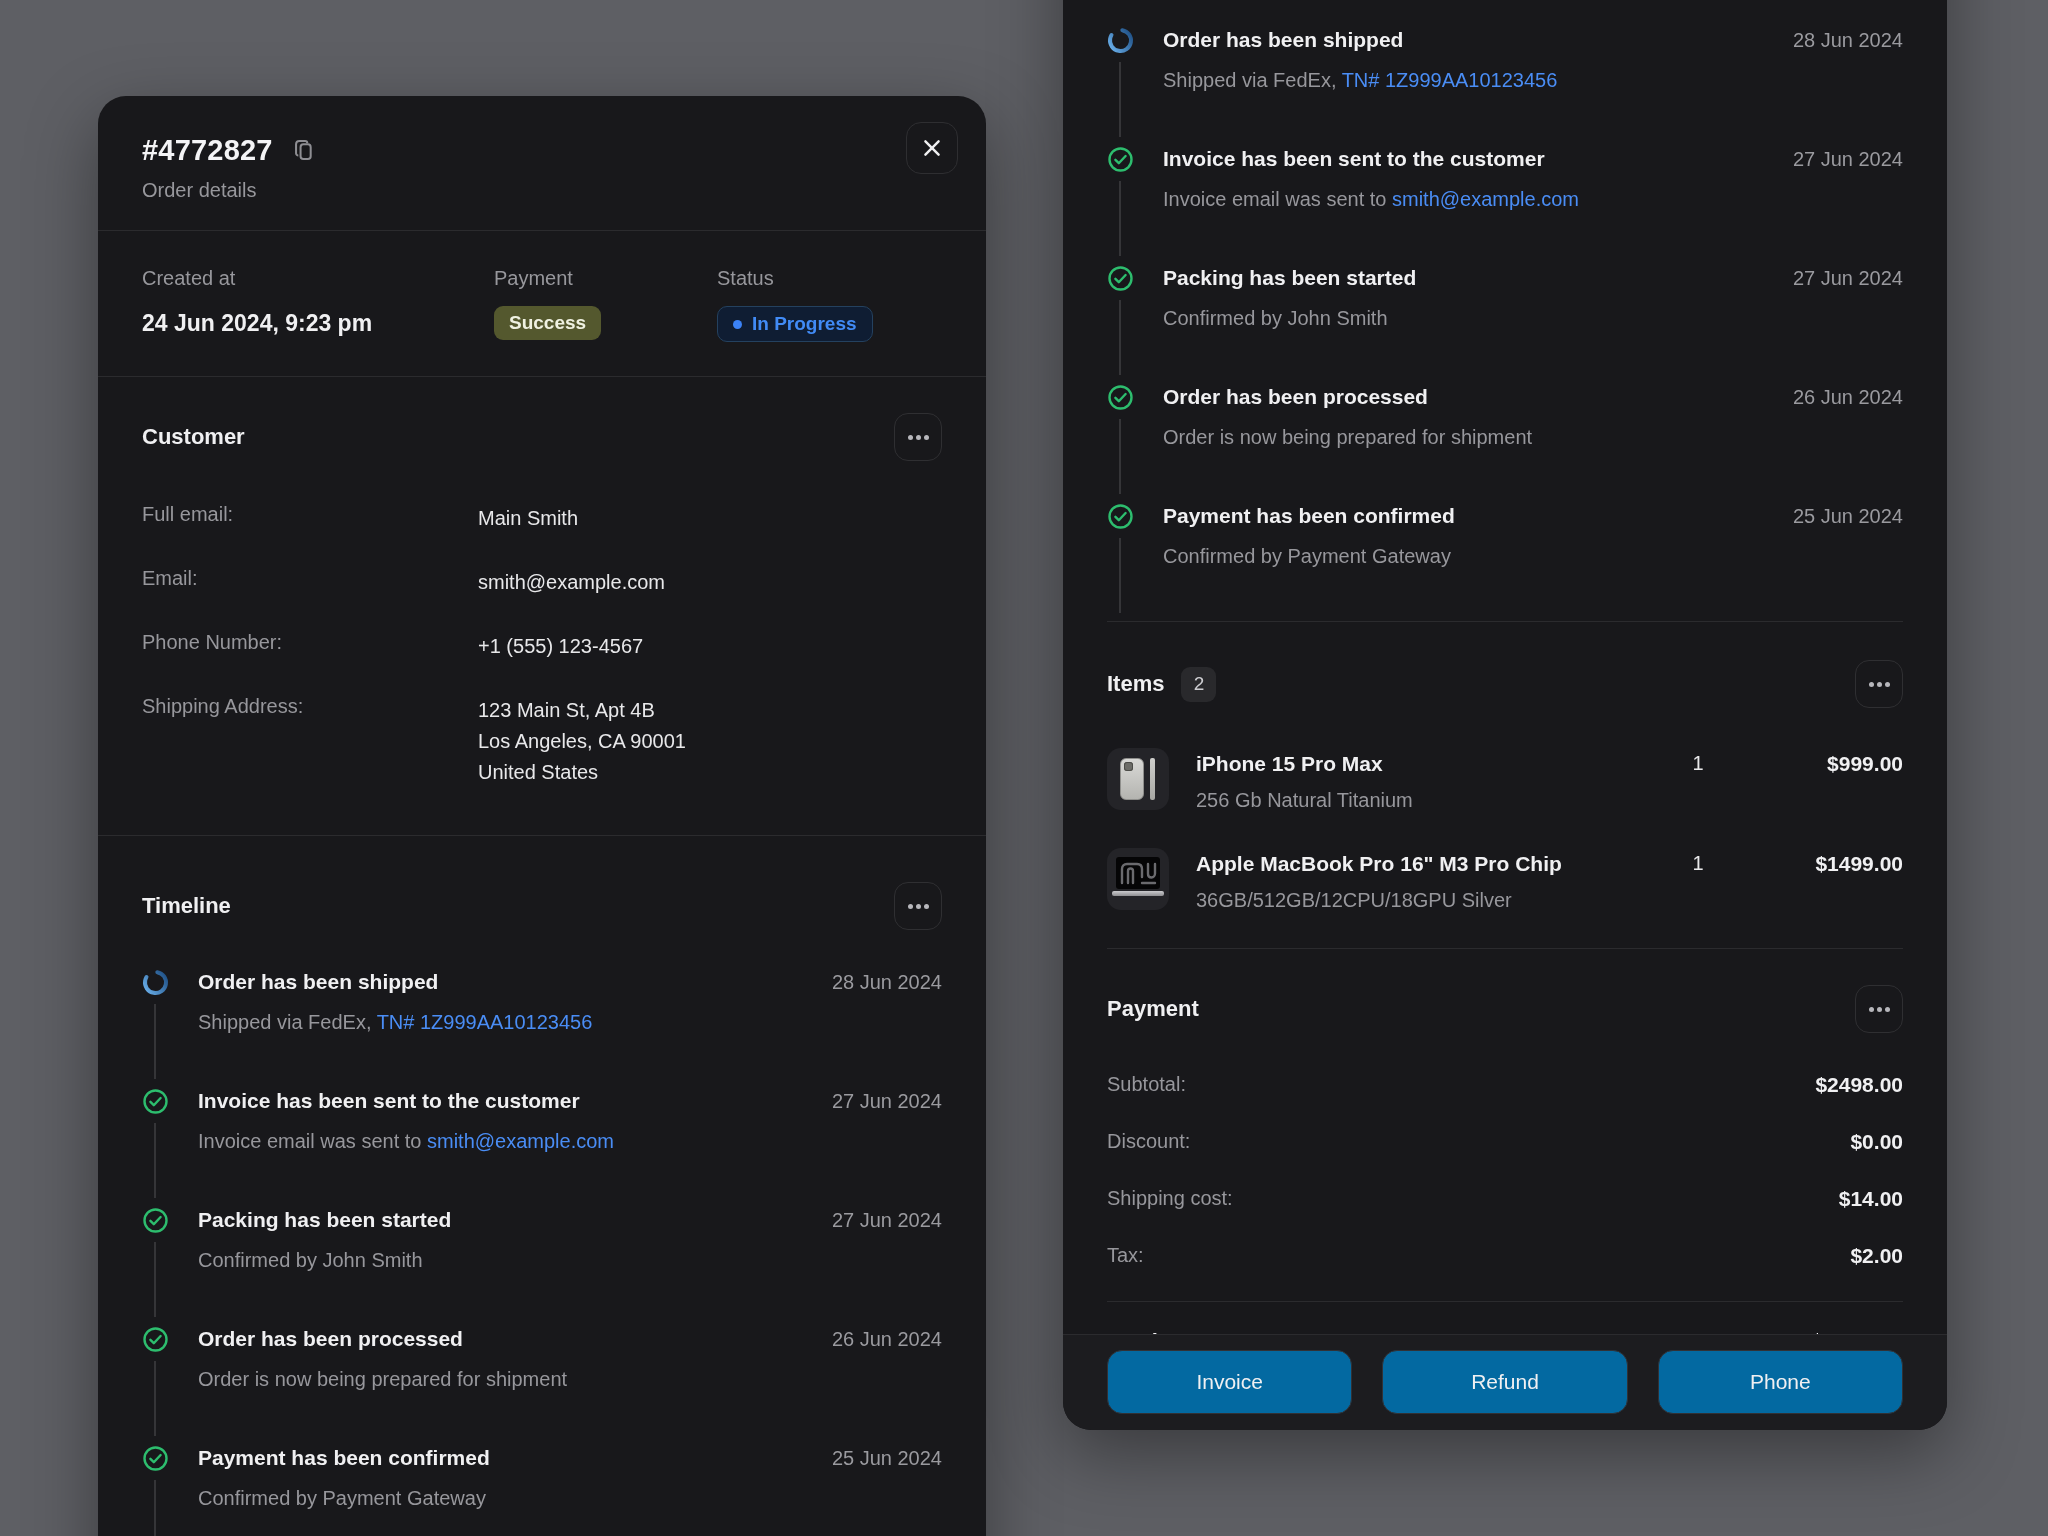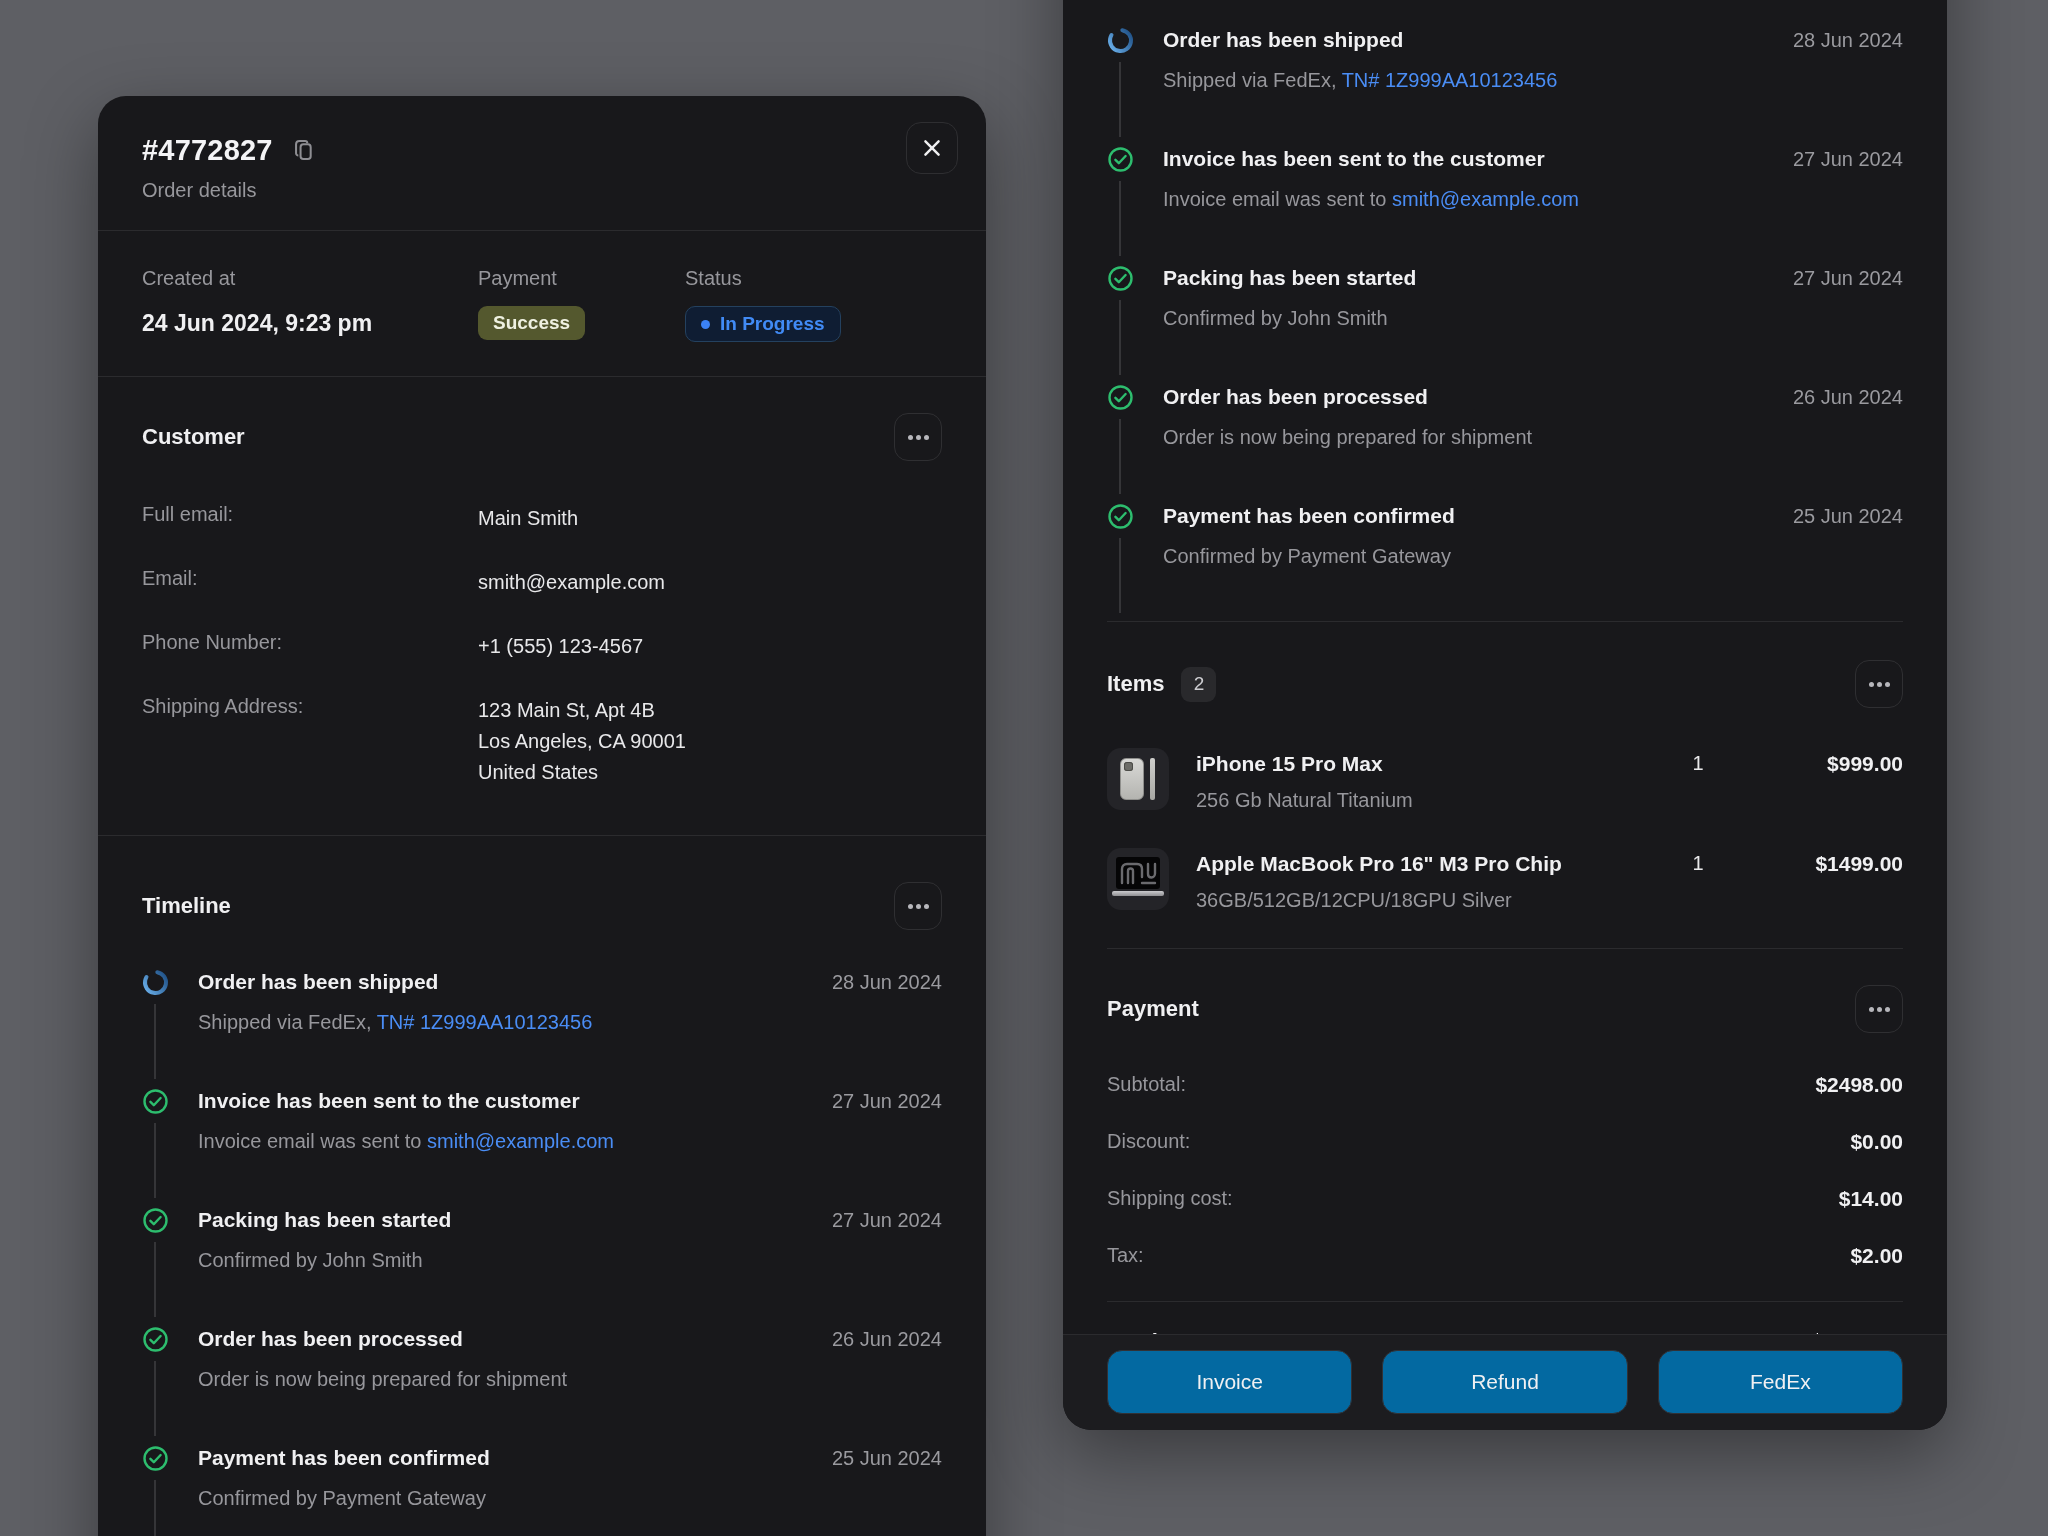--- a/index.html
+++ b/index.html
@@ -28,21 +28,21 @@
   .order-id { font-size:29px; font-weight:700; letter-spacing:.2px; color:#f4f4f6; }
   .copy-btn { background:none; border:none; margin-left:18px; cursor:pointer; display:flex; }
   .modal-subtitle { margin-top:12px; font-size:20px; color:#97979c; }
   .close-btn {
     position:absolute; right:28px; top:26px; width:52px; height:52px;
     border-radius:15px; border:1px solid #2e2e31; background:transparent;
     display:flex; align-items:center; justify-content:center; cursor:pointer;
   }
 
   
-  .meta-row { padding-top:36px; padding-bottom:34px; display:flex; }
+  .meta-row { padding-top:36px; padding-bottom:34px; display:flex;gap:16px; }
   .meta-col-1 { width:336px; }
   .meta-col-2 { width:207px; }
   .meta-label { font-size:20px; color:#97979c; }
   .meta-value { margin-top:20px; font-size:23px; font-weight:600; color:#f0f0f2; }
   .badge-success {
     display:inline-block; margin-top:16px; padding:6px 15px; border-radius:9px;
     background:#54582e; color:#eff1e1; font-size:19px; font-weight:600;
   }
   .badge-progress {
     display:inline-flex; align-items:center; gap:10px; margin-top:16px;
@@ -472,15 +472,15 @@
       <div class="total-row">
         <span class="total-label">Total</span>
         <span class="total-value">$2514.00</span>
       </div>
     </div>
   </div>
 
   <div class="modal-footer">
     <button class="footer-btn">Invoice</button>
     <button class="footer-btn">Refund</button>
-    <button class="footer-btn">FedEx</button>
+    <button class="footer-btn">Phone</button>
   </div>
 </div>
 
 </body></html>

